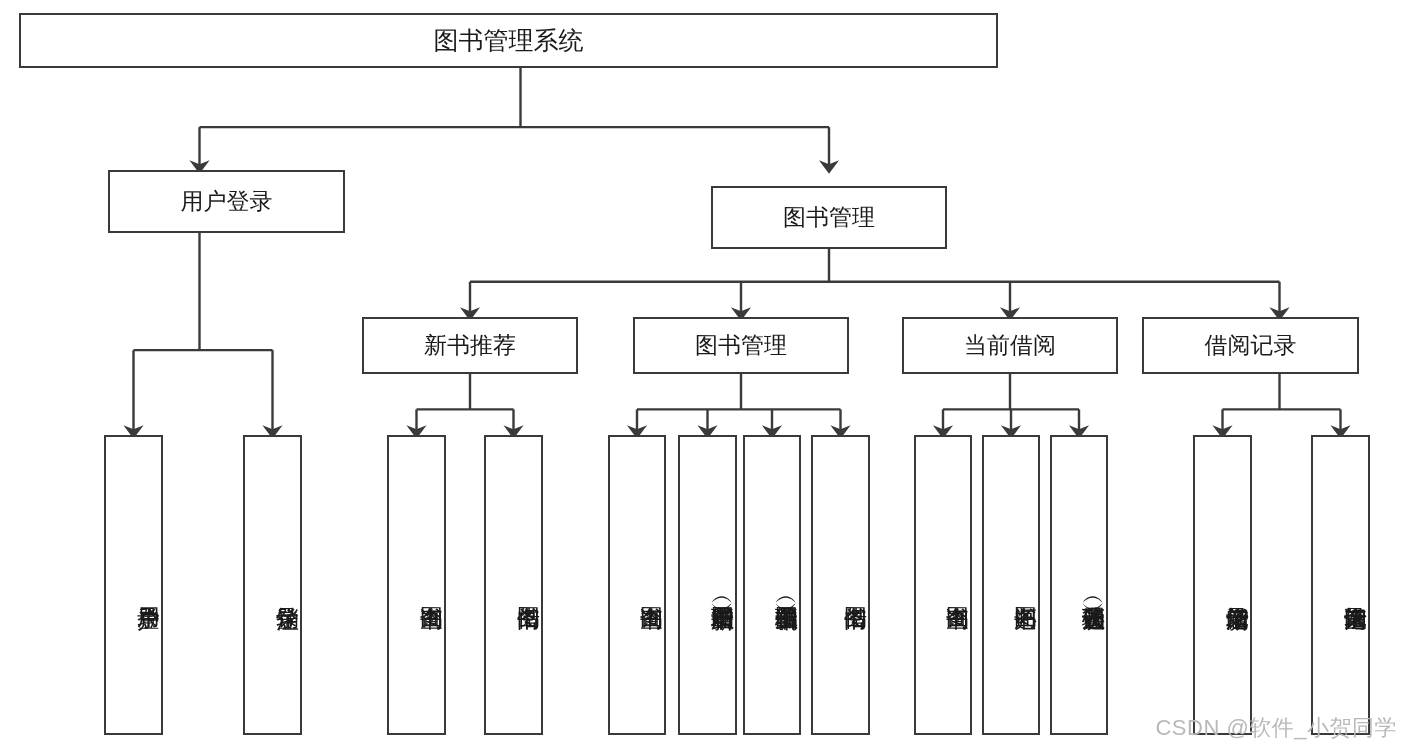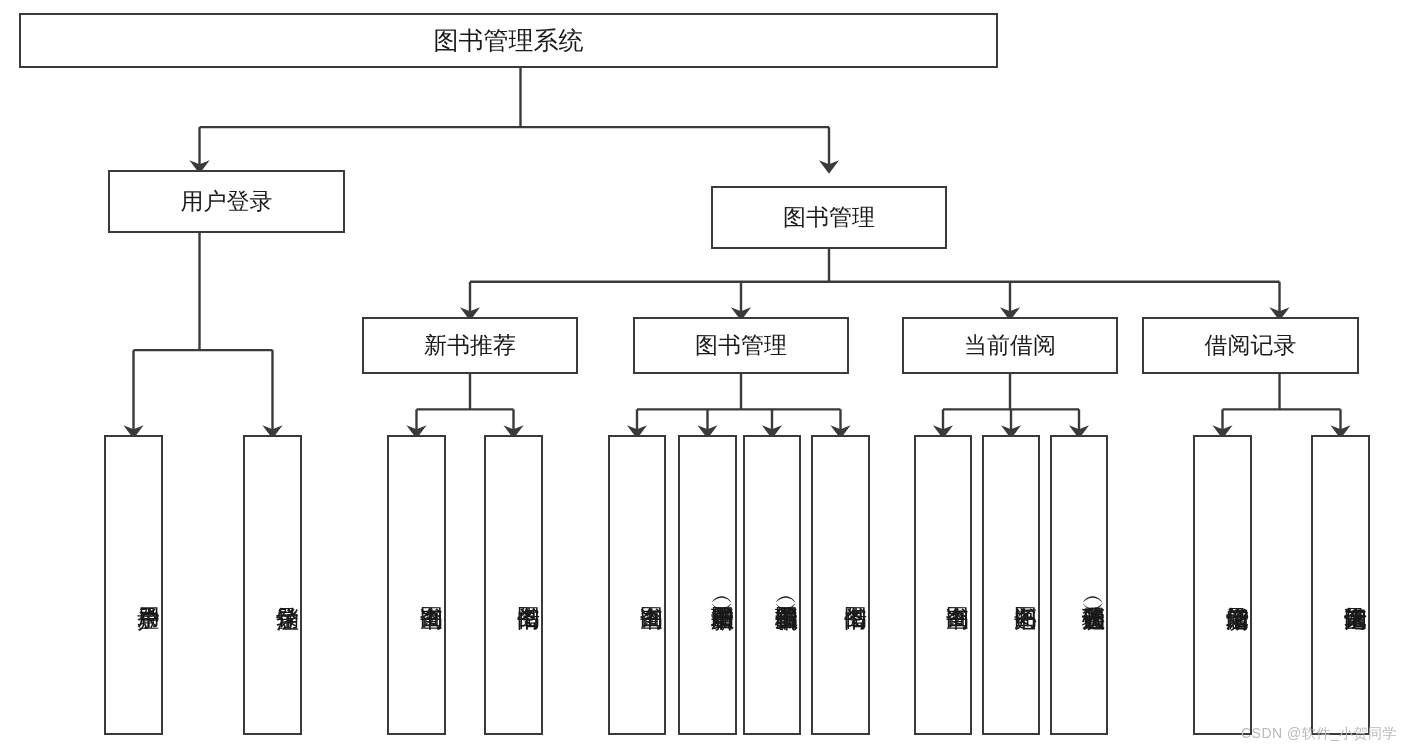--- a/index.html
+++ b/index.html
@@ -60,21 +60,21 @@
   }
   .wire {
     stroke: #3a3a3a;
     stroke-width: 2.4;
     fill: none;
   }
   .watermark {
     position: absolute;
     right: 8px;
     bottom: 4px;
-    font-size: 14px;
+    font-size: 22px;
     color: #b9b9b9;
     letter-spacing: 0.5px;
     white-space: nowrap;
   }
 </style>
 </head>
 <body>
 
 <div id="canvas">
 

